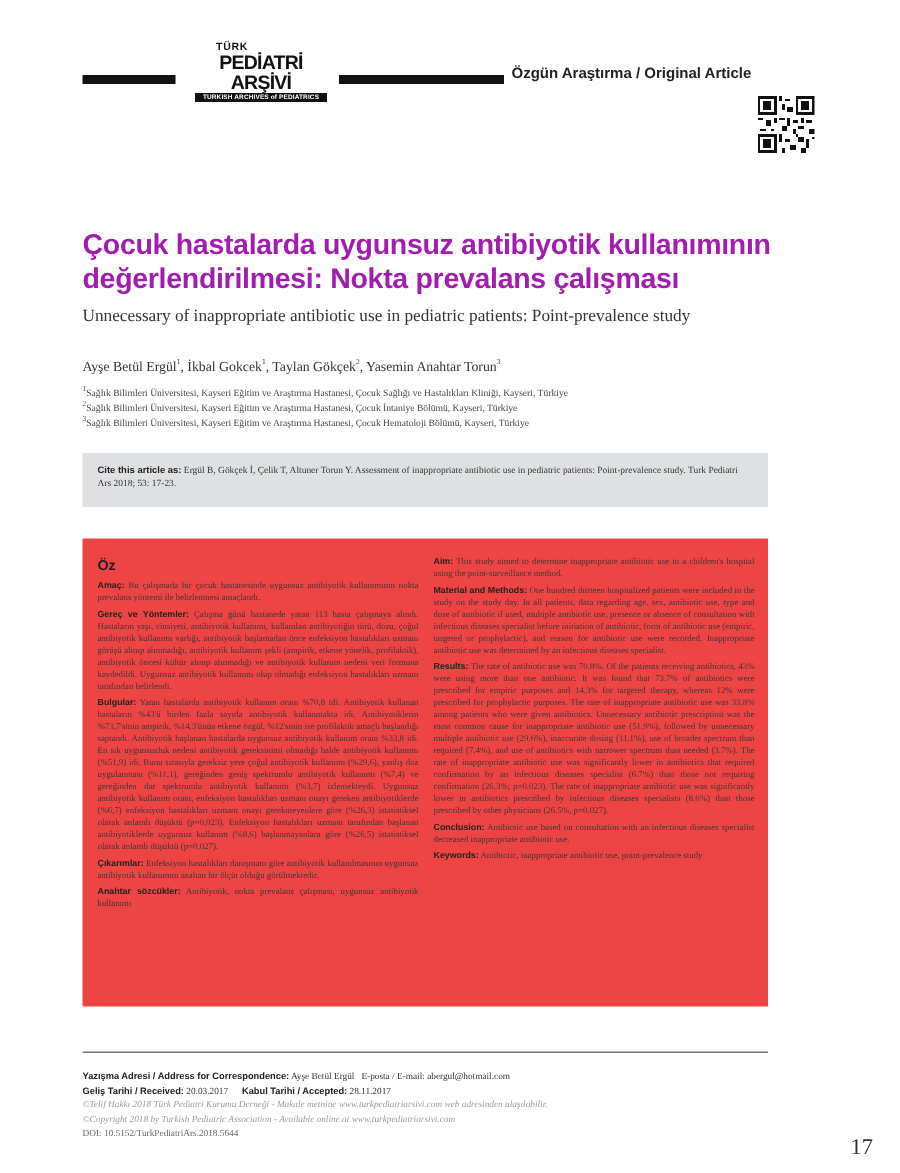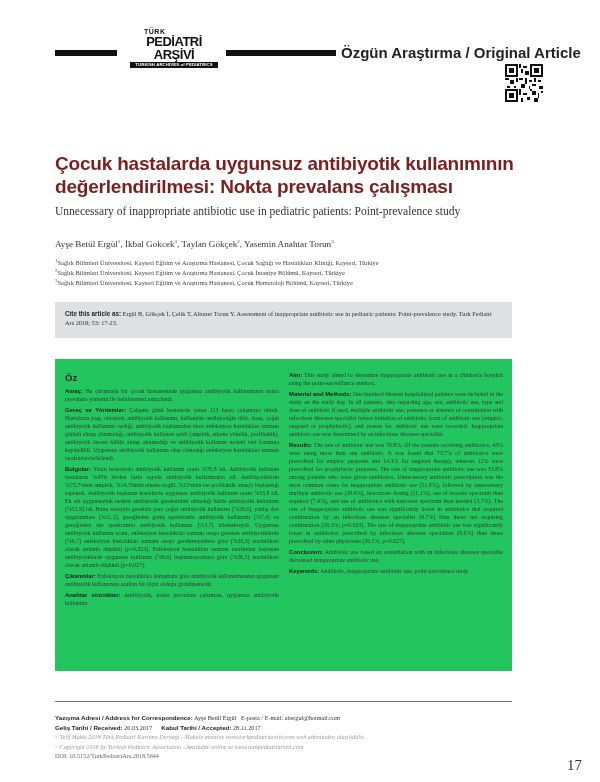--- a/index.html
+++ b/index.html
@@ -6,38 +6,38 @@
   html, body { width: 600px; height: 782px; background: #ffffff; overflow: hidden; }
   body { position: relative; font-family: "Liberation Serif", serif; color: #2a2a2a; }
 
   
   .logo-bar-left { position: absolute; left: 55px; top: 50px; width: 62px; height: 6px; background: #111; }
   .logo-bar-right { position: absolute; left: 226px; top: 50px; width: 110px; height: 6px; background: #111; }
   .logo { position: absolute; left: 130px; top: 28px; width: 88px; text-align: center; font-family: "Liberation Sans", sans-serif; color: #111; }
   .logo .l1 { font-size: 7px; font-weight: bold; letter-spacing: 0.5px; line-height: 7px; margin-left: 14px; text-align: left; }
   .logo .l2 { font-size: 13px; font-weight: bold; line-height: 13px; letter-spacing: -0.5px; }
   .logo .l3 { background: #111; color: #fff; font-size: 4.3px; line-height: 6px; font-weight: bold; margin-top: 1px; letter-spacing: 0.1px; }
-  .article-type { position: absolute; left: 341px; top: 44px; font-family: "Liberation Sans", sans-serif; font-size: 15px; font-weight: bold; color: #222; white-space: nowrap; }
+  .article-type { position: absolute; left: 341px; top: 44px; font-family: "Liberation Sans", sans-serif; font-size: 10px; font-weight: bold; color: #222; white-space: nowrap; }
   .qr { position: absolute; left: 505px; top: 64px; width: 38px; height: 38px; }
 
   
-  .title-tr { position: absolute; left: 55px; top: 152px; width: 480px; font-family: "Liberation Sans", sans-serif; font-size: 19px; font-weight: bold; line-height: 23px; color: #7f1d1d; letter-spacing: -0.2px; }
+  .title-tr { position: absolute; left: 55px; top: 152px; width: 480px; font-family: "Liberation Sans", sans-serif; font-size: 19px; font-weight: bold; line-height: 23px; color: #a21caf; letter-spacing: -0.2px; }
   .title-en { position: absolute; left: 55px; top: 205px; font-size: 11.5px; color: #333; white-space: nowrap; }
 
   .authors { position: absolute; left: 55px; top: 239px; font-size: 9.2px; color: #333; white-space: nowrap; }
   .affils { position: absolute; left: 55px; top: 258px; font-size: 6.4px; line-height: 10px; color: #444; }
   .affils div { white-space: nowrap; }
   sup { font-size: 5px; vertical-align: super; line-height: 0; }
 
   
   .cite-box { position: absolute; left: 55px; top: 302px; width: 457px; height: 36px; background: #dfe0e2; padding: 7px 10px; font-size: 6.3px; line-height: 9px; color: #333; }
   .cite-box b { font-family: "Liberation Sans", sans-serif; font-weight: bold; color: #222; }
 
   
-  .abstract-box { position: absolute; left: 55px; top: 359px; width: 457px; height: 312px; background: #22c55e; }
+  .abstract-box { position: absolute; left: 55px; top: 359px; width: 457px; height: 312px; background: #ef4444; }
   .col { position: absolute; top: 0; width: 214px; padding-top: 13px; }
   .col.left { left: 10px; }
   .col.right { left: 234px; }
   .col h2 { font-family: "Liberation Sans", sans-serif; font-size: 9.5px; font-weight: bold; color: #1e1e1e; margin-bottom: 5px; }
   .col p { font-size: 5.9px; line-height: 7.95px; color: #3a3a3a; text-align: justify; margin-bottom: 3.3px; }
   .col p b { font-family: "Liberation Sans", sans-serif; font-weight: bold; color: #222; }
 
   
   .footer-rule { position: absolute; left: 55px; top: 701px; width: 457px; height: 1px; background: #777; }
   .footer { position: absolute; left: 55px; top: 713px; font-size: 6.2px; line-height: 9.5px; color: #333; }

